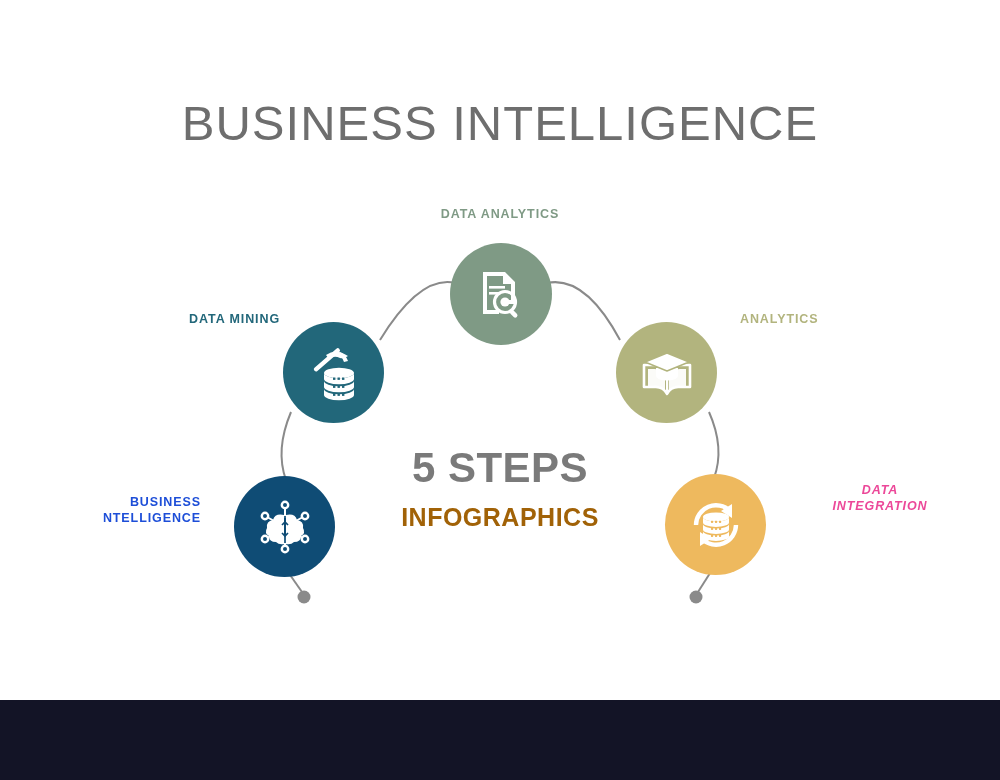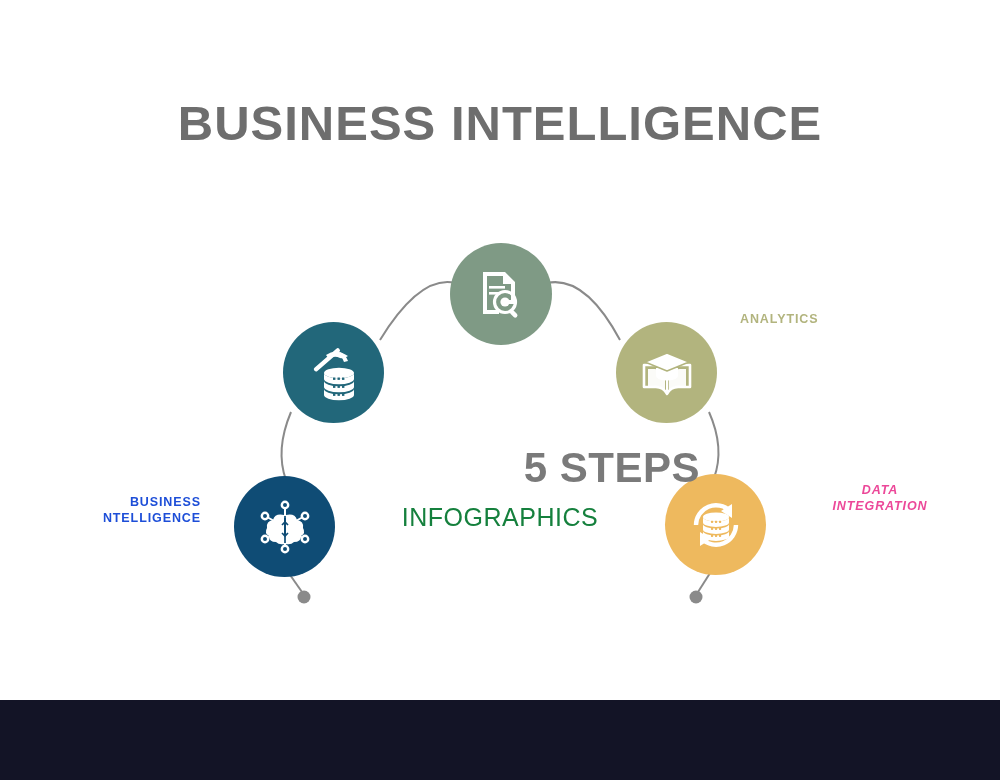--- a/index.html
+++ b/index.html
@@ -8,21 +8,21 @@
     background:#ffffff;
     font-family:"Liberation Sans", sans-serif;
     overflow:hidden;
   }
   #stage { position:relative; width:1000px; height:780px; background:#ffffff; }
 
   
   #main-title {
     position:absolute; left:0; top:95px; width:1000px;
     text-align:center;
-    font-size:49px; font-weight:bold; letter-spacing:1px;
+    font-size:49px; font-weight:normal; letter-spacing:1px;
     color:#6e6e6e; white-space:nowrap;
   }
 
   
   #arc-layer { position:absolute; left:0; top:0; width:1000px; height:700px; }
 
   
   .node { position:absolute; border-radius:50%; display:flex;
           align-items:center; justify-content:center; }
   .node svg { display:block; }
@@ -39,26 +39,26 @@
     letter-spacing:0.9px; line-height:16px; white-space:pre-line;
   }
   #label-data-analytics { left:400px; top:206px; width:200px; text-align:center; color:#7f9a85; }
   #label-data-mining    { left:80px;  top:311px; width:200px; text-align:right;  color:#22677a; }
   #label-knowledge      { left:740px; top:311px; width:200px; text-align:left;   color:#b2b47e; }
   #label-business-intel { left:20px;  top:494px; width:181px; text-align:right;  color:#1d4ed8; }
   #label-data-integr    { left:800px; top:482px; width:160px; text-align:center; color:#ec4899;font-style:italic; }
 
   
   #center-steps {
-    position:absolute; left:300px; top:444px; width:400px; text-align:right;
+    position:absolute; left:300px; top:444px; width:400px; text-align:center;
     font-size:42px; font-weight:bold; letter-spacing:0.5px; color:#7a7a7a;
   }
   #center-infographics {
     position:absolute; left:300px; top:503px; width:400px; text-align:center;
-    font-size:25px; font-weight:normal; letter-spacing:0.5px; color:#15803d;
+    font-size:25px; font-weight:bold; letter-spacing:0.5px; color:#a16207;
   }
 
   
   #footer-bar {
     position:absolute; left:0; top:700px; width:1000px; height:80px;
     background:#131426;
   }
 </style>
 </head>
 <body>
@@ -190,20 +190,22 @@
         <rect x="24" y="31.8" width="2.1" height="2.1"></rect>
         <rect x="28" y="31.8" width="2.1" height="2.1"></rect>
         <rect x="32" y="31.8" width="2.1" height="2.1"></rect>
         <rect x="24" y="38.8" width="2.1" height="2.1"></rect>
         <rect x="28" y="38.8" width="2.1" height="2.1"></rect>
         <rect x="32" y="38.8" width="2.1" height="2.1"></rect>
       </g>
     </svg>
   </div>
 
+  <div class="step-label" id="label-data-analytics">DATA ANALYTICS</div>
+  <div class="step-label" id="label-data-mining">DATA MINING</div>
   <div class="step-label" id="label-knowledge">ANALYTICS</div>
   <div class="step-label" id="label-business-intel">BUSINESS
 NTELLIGENCE</div>
   <div class="step-label" id="label-data-integr">DATA
 INTEGRATION</div>
 
   <div id="center-steps">5 STEPS</div>
   <div id="center-infographics">INFOGRAPHICS</div>
 
   <div id="footer-bar">

